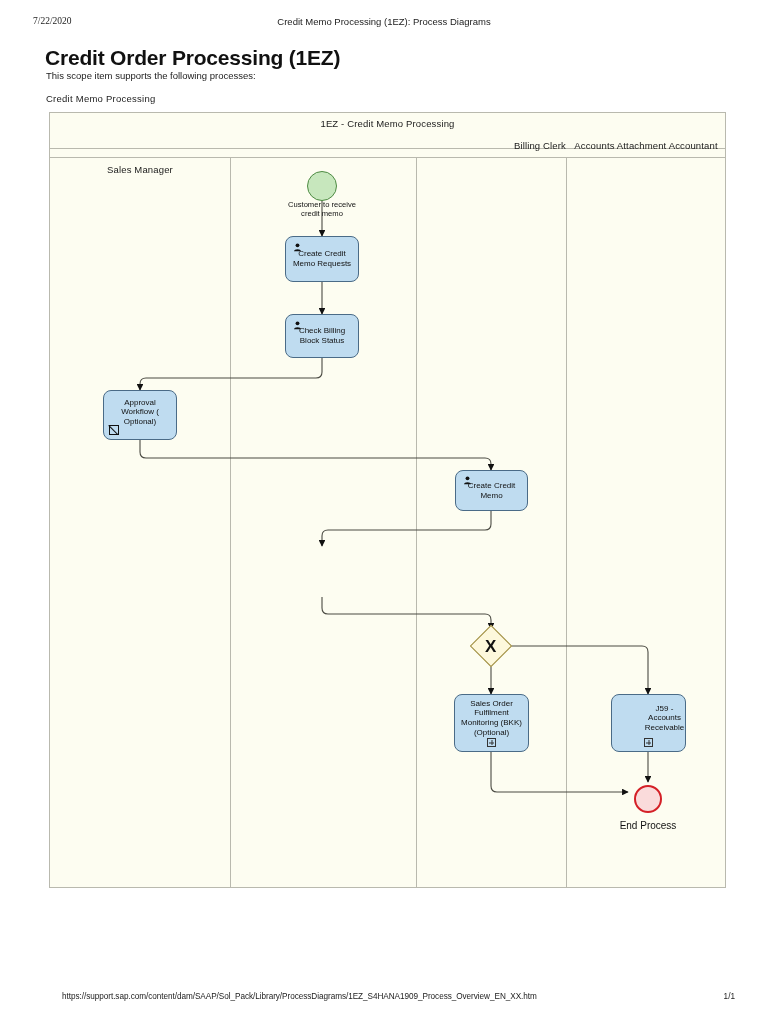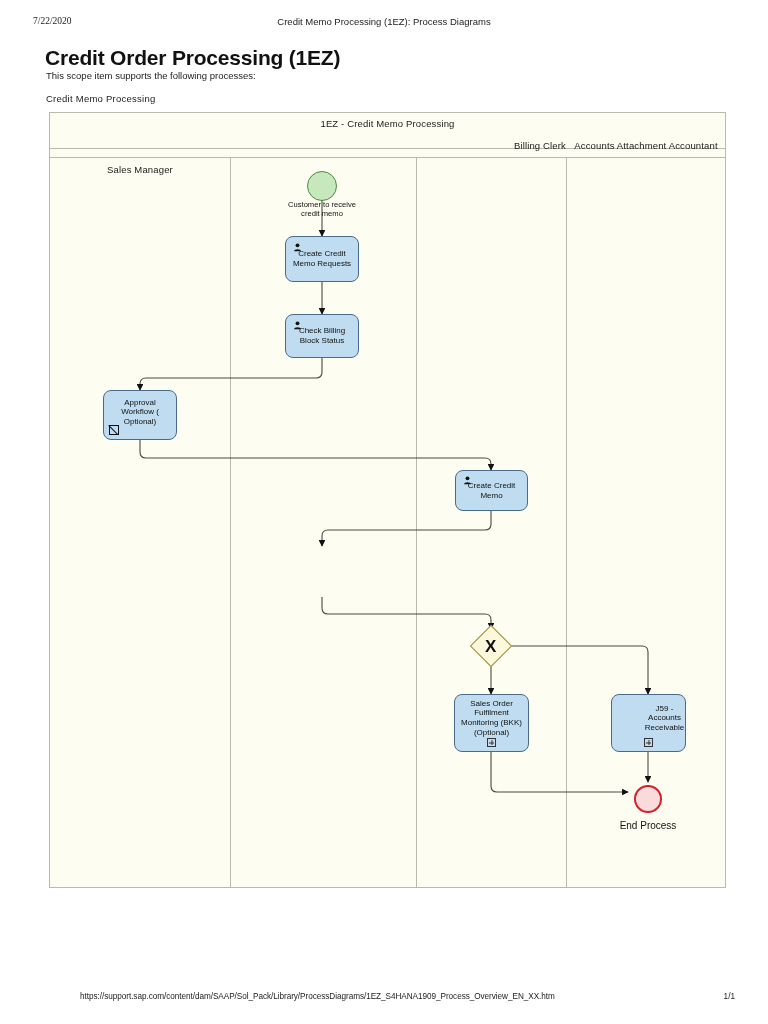--- a/index.html
+++ b/index.html
@@ -121,21 +121,21 @@
   }
 
   .ev-label{
     position:absolute;text-align:center;font-size:7.6px;line-height:9px;color:#111;
   }
 
   
   .footer{
     position:absolute;left:0;top:992px;width:768px;height:14px;font-size:8.2px;color:#222;
   }
-  .footer .url{position:absolute;left:51px;top:0;letter-spacing:-0.05px;padding-left:29px;}
+  .footer .url{position:absolute;left:33px;top:0;letter-spacing:-0.05px;padding-left:29px;}
   .footer .pg{position:absolute;right:33px;top:0;}
 </style>
 </head>
 <body>
 
 <div class="page">
 
   <div class="print-header">
     <span class="date">7/22/2020</span>
     <span class="ttl">Credit Memo Processing (1EZ): Process Diagrams</span>

